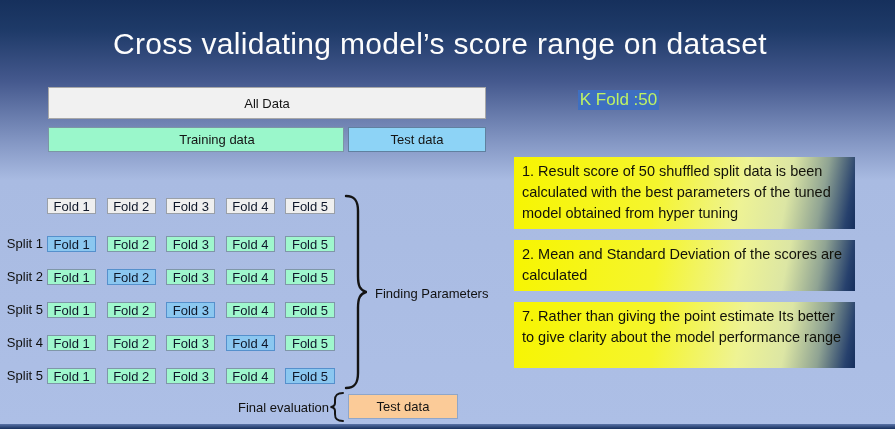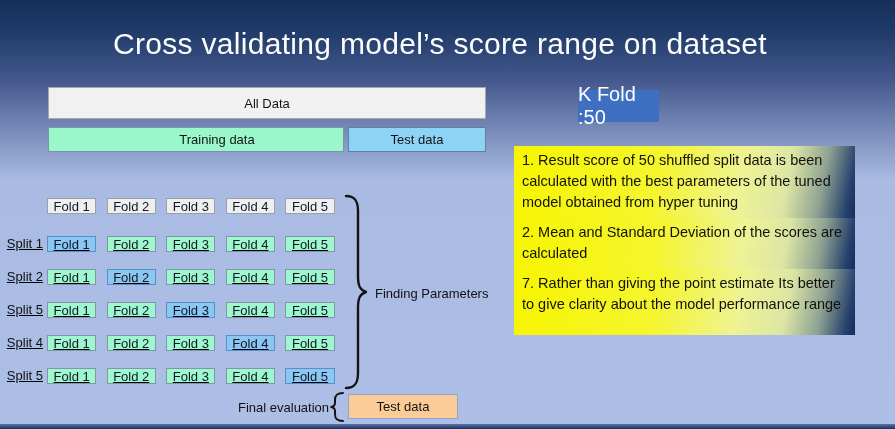--- a/index.html
+++ b/index.html
@@ -18,42 +18,43 @@
   .bar { position:absolute; display:flex; align-items:center; justify-content:center;
     font-size:13px; color:#141414; }
   #all-data-bar { left:48px; top:87px; width:438px; height:32px;
     background:#f1f1f1; border:1px solid #a8a8a8; }
   #training-bar { left:48px; top:127px; width:296px; height:25px;
     background:#9af7cb; border:1px solid #7c95a5;padding-left:42px; }
   #testdata-bar { left:348px; top:127px; width:138px; height:25px;
     background:#8dd3f6; border:1px solid #60809f; }
   #fold-header-row { position:absolute; left:47px; top:198px; display:flex; gap:10.3px; }
   #split-rows { position:absolute; left:0; top:234px; display:flex; flex-direction:column; gap:13px; }
-  .split-row { display:flex; align-items:center;text-decoration:underline; }
+  .split-row { display:flex; align-items:center; }
   .split-label { width:43px; text-align:right; font-size:13px; color:#0f0f0f;
     margin-right:4px; line-height:20px; }
   .fold-cells { display:flex; gap:10.3px; }
   .fold-cell { width:49.3px; height:16px; display:flex; align-items:center; justify-content:center;
     font-size:13px; color:#0f172a; }
   .fold-head  { background:#efefef; border:1px solid #9aa0a8; }
   .fold-train { background:#9ff7cd; border:1px solid #7f97a8; }
   .fold-test  { background:#8bc7f0; border:1px solid #5590cc; }
   #finding-brace { position:absolute; left:343px; top:193px; }
   #finding-label { position:absolute; left:375px; top:286px; font-size:13px; color:#111;text-align:center; }
   #final-eval-label { position:absolute; left:238px; top:400px; font-size:13px; color:#111; }
   #final-brace { position:absolute; left:329px; top:391px; }
   #final-test-box { left:348px; top:394px; width:110px; height:25px;
     background:#fbcb98; border:1px solid #8fa6c9; }
-  #kfold-badge { position:absolute; left:578px; top:90px; width:81px; height:32px;
-    background:#3e6fc1; color:#ffffff; font-size:20px;
+  #kfold-badge { position:absolute; left:578px; top:90px; width:81px; height:20px;
+    background:#3e6fc1; color:#bef264; font-size:17px;
     display:flex; align-items:center; justify-content:center; }
   #notes { position:absolute; left:514px; top:146px; width:341px; }
   .note-item {
     padding:4px 12px 5px 8px; font-size:14.5px; line-height:21px; color:#12120a;
     background:linear-gradient(101deg,#f7f500 0%,#f5f52e 42%,#eef394 66%,#dce6a4 79%,#8fa393 89%,#27416d 97%,#152e5c 100%);
+    margin-top:11px;
   }
   .note-item.h3 { min-height:66px; }
   .note-item.h2 { min-height:46px; }
   svg { display:block; }
 </style>
 </head>
 <body>
 
 <div id="slide">
 

